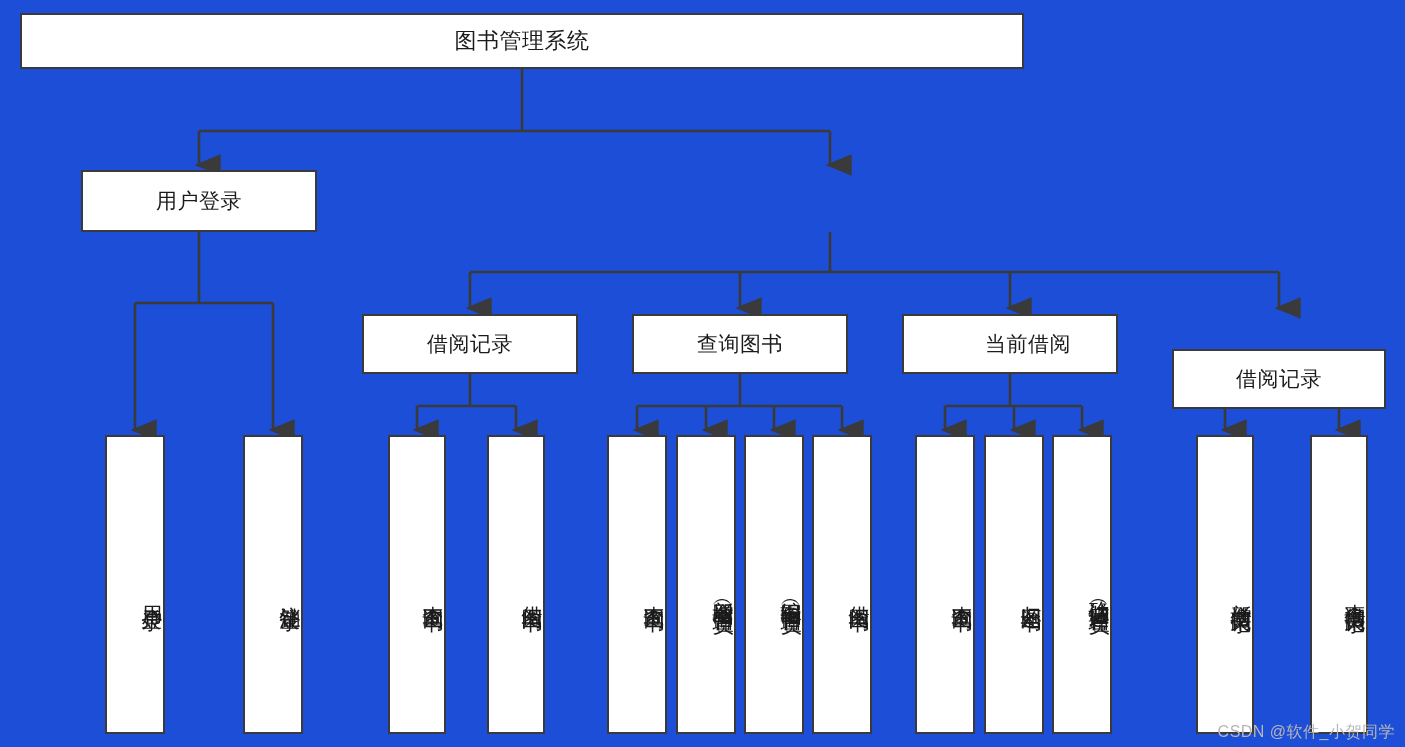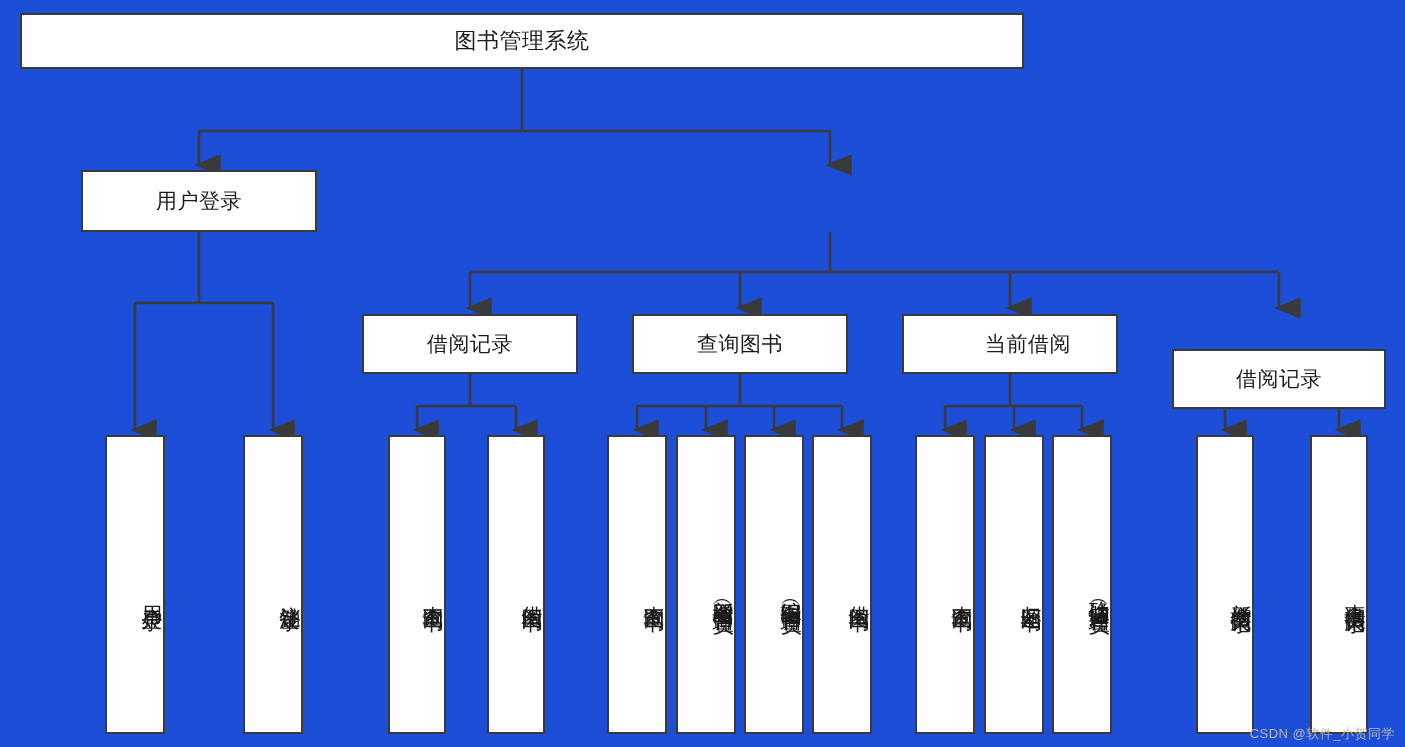--- a/index.html
+++ b/index.html
@@ -60,21 +60,21 @@
     writing-mode: vertical-rl;
     text-orientation: upright;
     font-size: 21px;
     letter-spacing: 2px;
     line-height: 1.0;
   }
   #watermark {
     position: absolute;
     right: 10px;
     bottom: 4px;
-    font-size: 13px;
+    font-size: 16px;
     color: #b6b6b6;
     letter-spacing: 0.5px;
     user-select: none;
   }
 </style>
 </head>
 <body>
 
 <div id="diagram-root">
 

